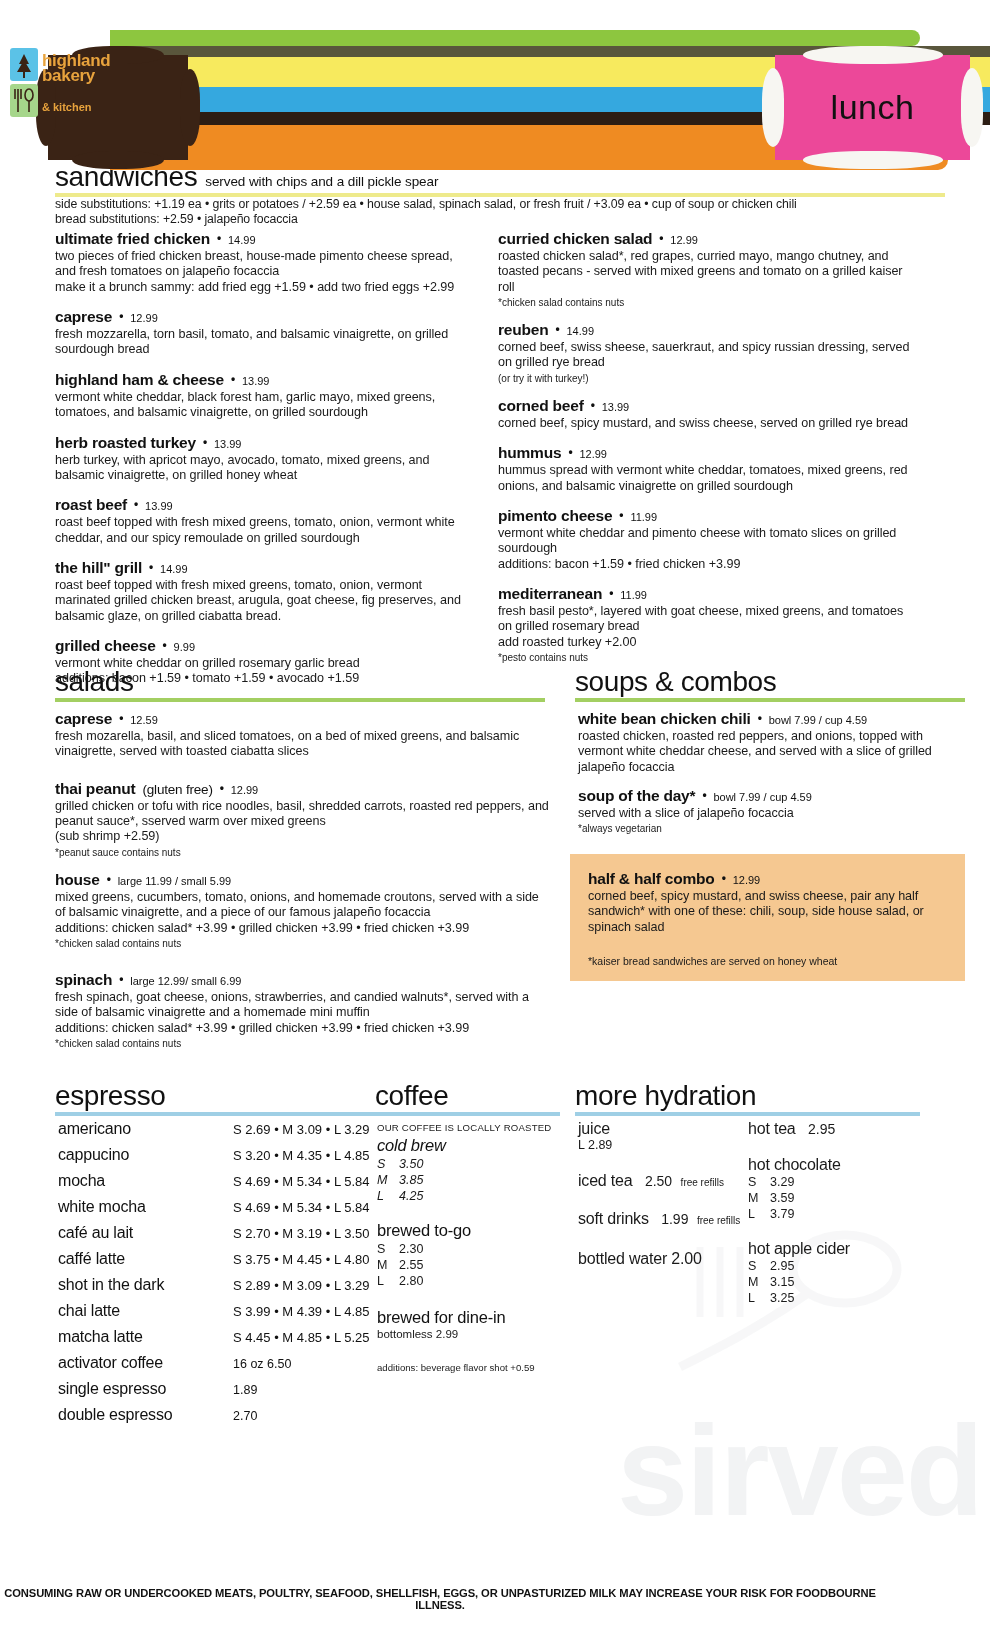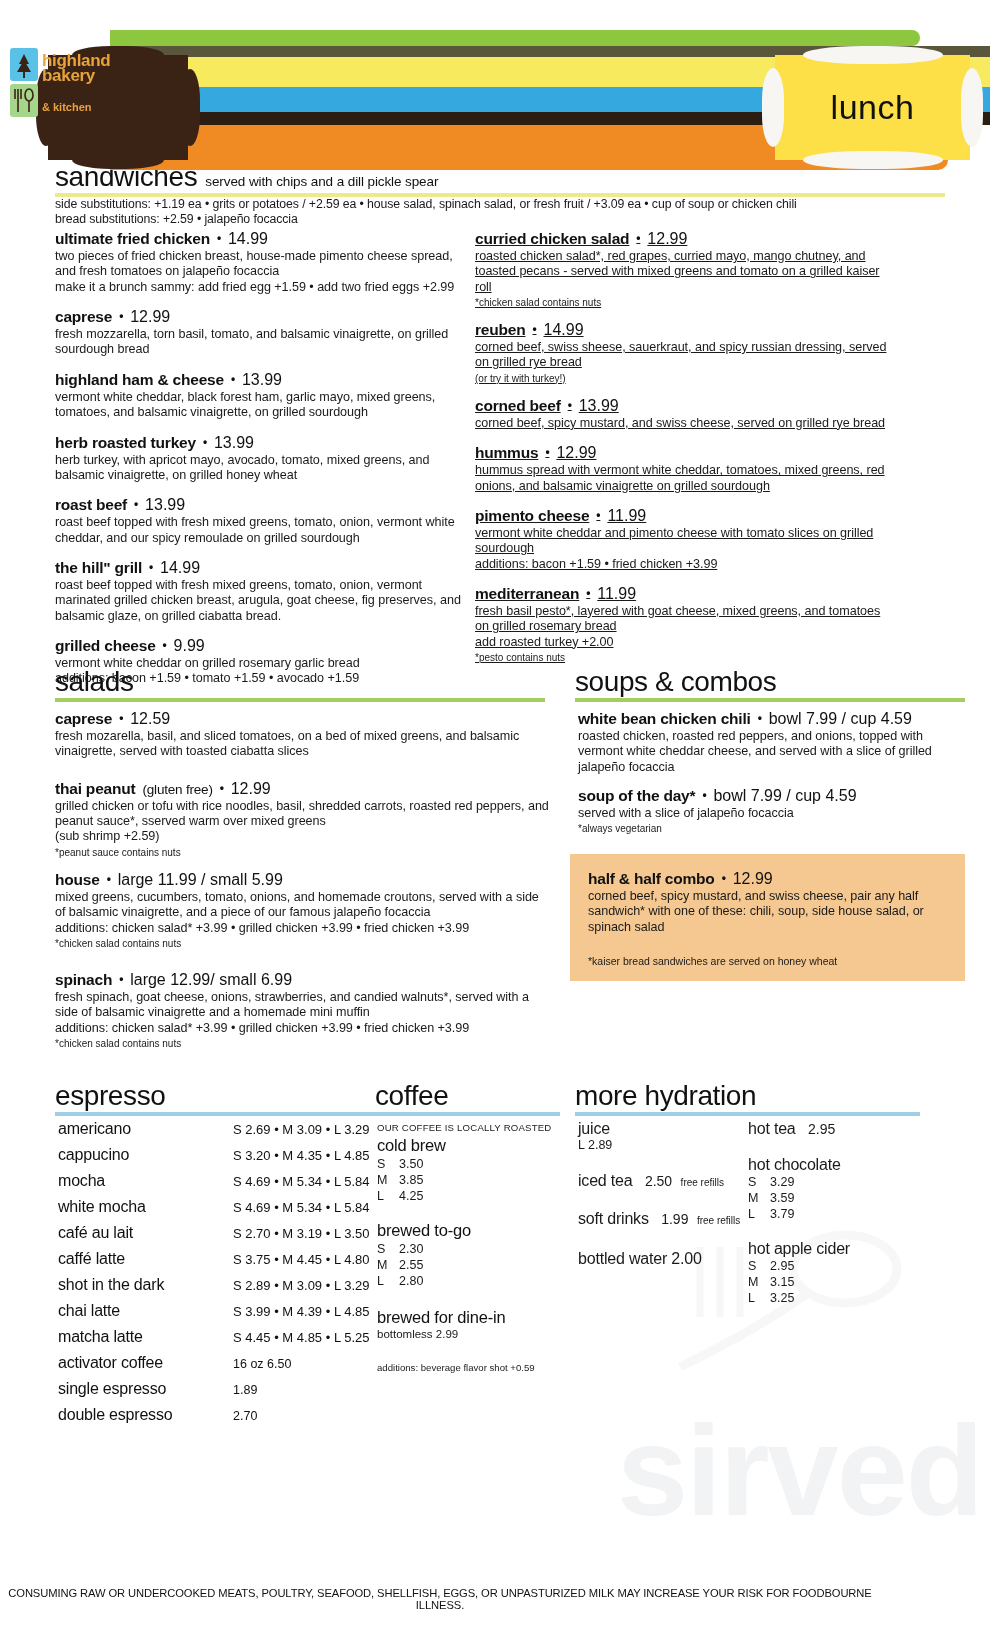--- a/index.html
+++ b/index.html
@@ -82,21 +82,21 @@
   .ic-utensil { background: #a6d68b; }
   .logo-words { display: flex; flex-direction: column; line-height: .92; }
   .lw1, .lw2 { color: #e8a33d; font-size: 17px; font-weight: 700; letter-spacing: -.3px;}
   .lw3 { color: #e8a33d; font-size: 11px; font-weight: 700; margin-top: 18px;}
 
   
   .lunch-tab {
     position: absolute;
     right: 30px; top: 25px;
     width: 195px; height: 105px;
-    background: #fde047;
+    background: #ec4899;
     z-index: 6;
     display: flex; align-items: center; justify-content: center;
   }
   .lunch-tab::before, .lunch-tab::after {
     content: ""; position: absolute; background: #f7f6f2;
   }
   .lunch-tab::before { left: -13px; top: 13px; width: 22px; height: 79px; border-radius: 50%/40%; }
   .lunch-tab::after  { right: -13px; top: 13px; width: 22px; height: 79px; border-radius: 50%/40%; }
   .lt-tip { position: absolute; background: #f7f6f2; width: 140px; height: 18px; border-radius: 50%/60%; }
   .lt-t { left: 28px; top: -9px; }
@@ -122,21 +122,21 @@
 
   
   .item { margin-bottom: 13px; }
   .item-head {
     font-size: 15.5px; font-weight: 700; color: #111; letter-spacing: -.2px;
     display: flex; align-items: baseline; gap: 7px; flex-wrap: wrap;
   }
   .item-name { font-weight: 700; }
   .item-qual { font-weight: 400; font-size: 13.5px; }
   .dot { font-weight: 700; font-size: 12px; position: relative; top: -2px; }
-  .item-price { font-weight: 400; font-size: 16px; letter-spacing: 0; }
+  .item-price { font-weight: 400; font-size: 11px; letter-spacing: 0; }
   .item-desc {
     font-size: 12.6px; line-height: 1.22; color: #1a1a1a; margin-top: 1px; letter-spacing: -.05px;
   }
   .item-note { font-size: 10px; color: #222; margin-top: 2px; }
 
   .note-line { font-size: 12.3px; line-height: 1.25; letter-spacing: -.1px; }
 
   
   .combo-box {
     background: #f5c891;
@@ -163,21 +163,21 @@
   .hyd-row { margin-bottom: 13px; }
   .hyd-name { font-size: 16px; letter-spacing: -.2px; }
   .hyd-price { font-size: 14px; }
   .hyd-refill { font-size: 10px; }
   .hyd-sub { font-size: 12.5px; }
 
   
   .footer {
     position: absolute; left: 0; bottom: 36px; width: 880px;
     text-align: center;
-    font-size: 11.2px; font-weight: 400; letter-spacing: -.1px; color: #111;
+    font-size: 11.2px; font-weight: 700; letter-spacing: -.1px; color: #111;
     z-index: 4;
   }
 </style>
 </head>
 <body>
 
 <div id="page">
 
   <svg class="wm-spoon" viewBox="0 0 300 200">
     <ellipse cx="205" cy="62" rx="52" ry="34" fill="none" stroke="#f1f2f3" stroke-width="9"></ellipse>
@@ -293,21 +293,21 @@
       <div class="item-head">
           <span class="item-name">grilled cheese</span>
           <span class="dot">•</span>
           <span class="item-price">9.99</span>
         </div>
       <div class="item-desc" style="white-space:pre-line">vermont white cheddar on grilled rosemary garlic bread
 additions: bacon +1.59 • tomato +1.59 • avocado +1.59</div>
     </div>
   </div>
 
-  <div class="sec" style="left:475px; top:230px; width:420px;text-decoration:underline;">
+  <div class="sec" style="left:498px; top:230px; width:420px;">
     <div class="item">
       <div class="item-head">
           <span class="item-name">curried chicken salad</span>
           <span class="dot">•</span>
           <span class="item-price">12.99</span>
         </div>
       <div class="item-desc" style="white-space:pre-line">roasted chicken salad*, red grapes, curried mayo, mango chutney, and toasted pecans - served with mixed greens and tomato on a grilled kaiser roll</div>
       <div class="item-note">*chicken salad contains nuts</div>
     </div>
     <div class="item">
@@ -489,21 +489,21 @@
         <span class="drink-prices drink-single">2.70</span>
       </div>
   </div>
 
   <div class="sec" style="left:375px; top:1082px; width:185px;">
     <div class="sec-title">coffee</div>
     <div class="rule rule-blue"></div>
   </div>
   <div class="sec" style="left:377px; top:1122px; width:190px;">
     <div class="cof-caps">OUR COFFEE IS LOCALLY ROASTED</div>
-    <div style="margin-bottom:17px;">
+    <div style="margin-bottom:17px;font-style:italic;">
       <div class="cof-head">cold brew</div>
       <div class="cof-size">
           <span>S</span>
           <span>3.50</span>
         </div>
       <div class="cof-size">
           <span>M</span>
           <span>3.85</span>
         </div>
       <div class="cof-size">

